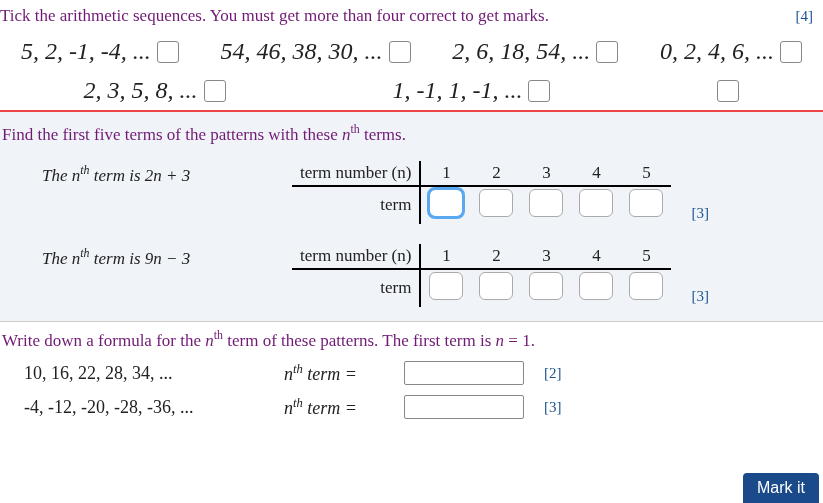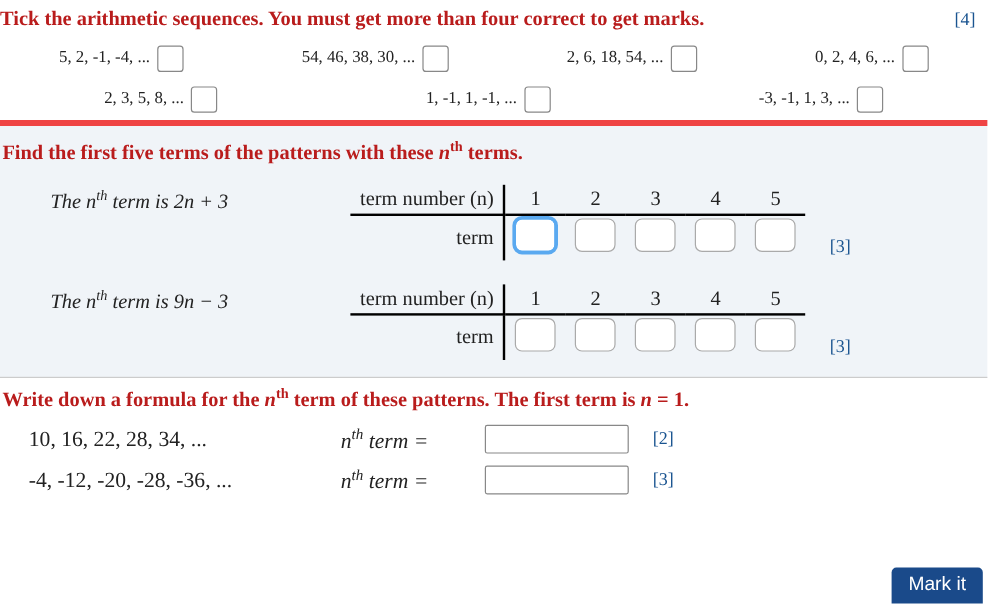--- a/index.html
+++ b/index.html
@@ -1,22 +1,22 @@
 <!DOCTYPE html>
 <html><head>
 <meta charset="utf-8">
 <style>
 * { box-sizing: border-box; margin: 0; padding: 0; }
 body { font-family: Georgia, 'Times New Roman', serif; font-size: 16px; color: #222; width: 823px; height: 503px; overflow: hidden; background: #fff; }
-.section-header { color: #b91c1c; font-size: 17px; padding: 6px 0 6px 0; font-weight: bold; }
+.section-header { color: #701a75; font-size: 17px; padding: 6px 0 6px 0; }
 .marks { color: #1a5490; font-size: 15px; }
-.q1-row { display: flex; justify-content: space-around; align-items: center; padding: 6px 0; font-size: 14px; }
+.q1-row { display: flex; justify-content: space-around; align-items: center; padding: 6px 0; font-size: 24px; font-style: italic; }
 .seq-group { display: flex; align-items: center; gap: 6px; }
 .checkbox { width: 22px; height: 22px; border: 1px solid #888; border-radius: 3px; background: #fff; display: inline-block; }
-.q2-block { background: #f0f4f8; border-top: 5px solid #ef4444; border-bottom: 1px solid #ccc; padding: 4px 0; }
+.q2-block { background: #f0f4f8; border-top: 2px solid #ef4444; border-bottom: 1px solid #ccc; padding: 4px 0; }
 .q2-row { display: flex; align-items: flex-start; padding: 10px 12px 10px 20px; font-size: 17px; margin-left: 22px; }
 .nth-label { width: 250px; font-style: italic; padding-top: 2px;}
 .table-holder { flex: 0 0 auto; }
 .term-table { border-collapse: collapse; }
 .term-table td, .term-table th { padding: 2px 8px; text-align: center; font-size: 17px; font-weight: normal; }
 .term-table th.label { text-align: right; font-weight: normal; font-style: normal; border-right: 2px solid #000; }
 .term-table tr.headrow th { border-bottom: 2px solid #000; }
 .ans-box { width: 34px; height: 28px; border: 1px solid #aaa; border-radius: 6px; background: #fff; display: inline-block; }
 .ans-box.focused { outline: 3px solid #5aa9f0; outline-offset: -1px; border-color: #5aa9f0; }
 .q2-marks { align-self: flex-end; padding-left: 20px; color: #1a5490; font-size: 15px; padding-bottom: 2px;}
@@ -59,21 +59,20 @@
 <div class="q1-row">
   <div class="seq-group">
       <span>2, 3, 5, 8, ...</span>
       <span class="checkbox"></span>
     </div>
   <div class="seq-group">
       <span>1, -1, 1, -1, ...</span>
       <span class="checkbox"></span>
     </div>
   <div class="seq-group">
-      <span>-3, -1, 1, 3, ...</span>
       <span class="checkbox"></span>
     </div>
 </div>
 
 <div class="q2-block">
 <div class="section-header" style="padding-left:2px;">
   <span>Find the first five terms of the patterns with these </span><span class="italic-n">n</span><span class="sup">th</span><span> terms.</span>
 </div>
 
 <div class="q2-row">

